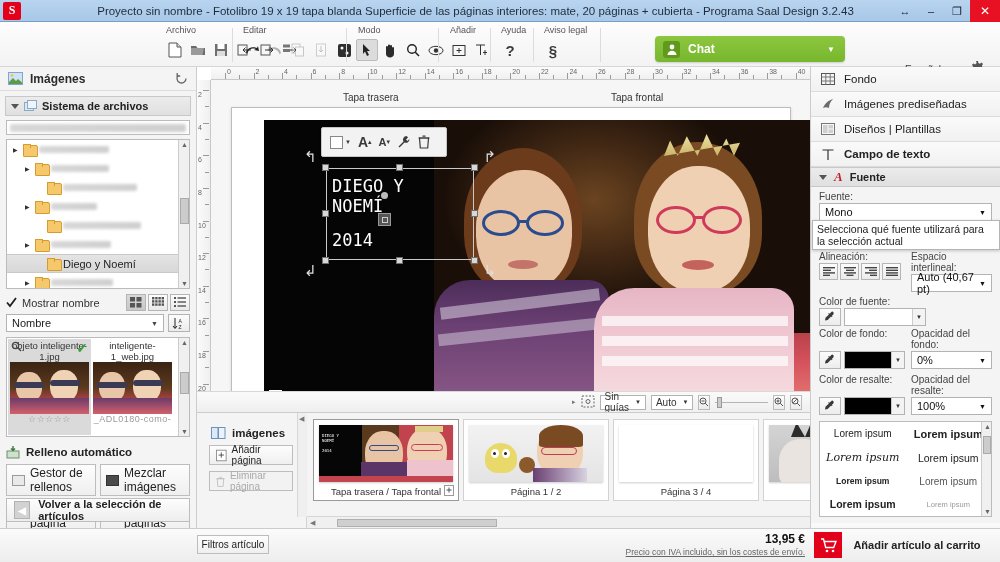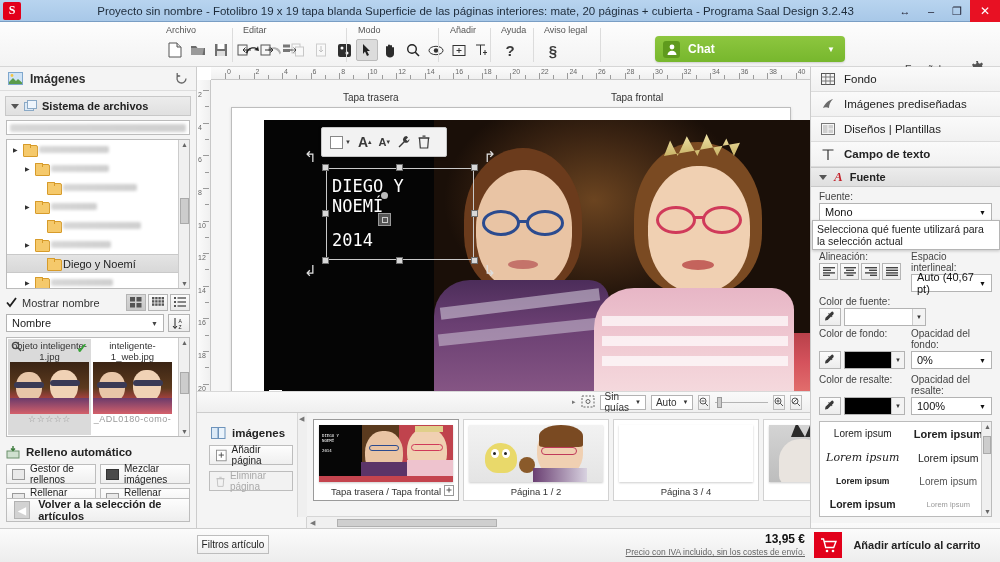--- a/index.html
+++ b/index.html
@@ -147,22 +147,22 @@
   .timg{ width:79px; height:52px; margin:0 auto; position:relative; overflow:hidden; background:#2b1810; }
   .stars{ text-align:center; font-size:9px; color:#9a9a9a; letter-spacing:.5px; }
   .magn{ position:absolute; left:3px; top:2px; }
   .chk{ position:absolute; right:3px; top:1px; color:#36a336; font-size:14px; font-weight:bold; }
 
   .autofill{ margin:8px 6px 0 6px; }
   .af-head{ display:flex; align-items:center; gap:6px; padding-bottom:5px; }
   .af-head .t{ font-size:11.5px; font-weight:bold; color:#222; }
   .af-grid{ display:grid; grid-template-columns:1fr 1fr; gap:4px; }
   .afbtn{
-    height:20px; border:1px solid #bdbdbd; background:linear-gradient(#fdfdfd,#efefef);
-    display:flex; align-items:center; gap:5px; padding:0 5px; font-size:10px; color:#222;
+    height:32px; border:1px solid #bdbdbd; background:linear-gradient(#fdfdfd,#efefef);
+    display:flex; align-items:center; gap:5px; padding:0 5px; font-size:12px; color:#222;
   }
   .mini{ width:13px;height:11px; border:1px solid #9a9a9a; background:#e9e9e9; flex:none; }
   .mini.dark{ background:#4a4a4a; border-color:#333; }
 
   .backbtn{
     position:absolute; left:6px; bottom:6px; width:184px; height:24px;
     border:1px solid #bdbdbd; background:linear-gradient(#fdfdfd,#eee);
     display:flex; align-items:center; gap:8px; padding:0 7px;
     font-size:11px; font-weight:bold; color:#222;
   }

